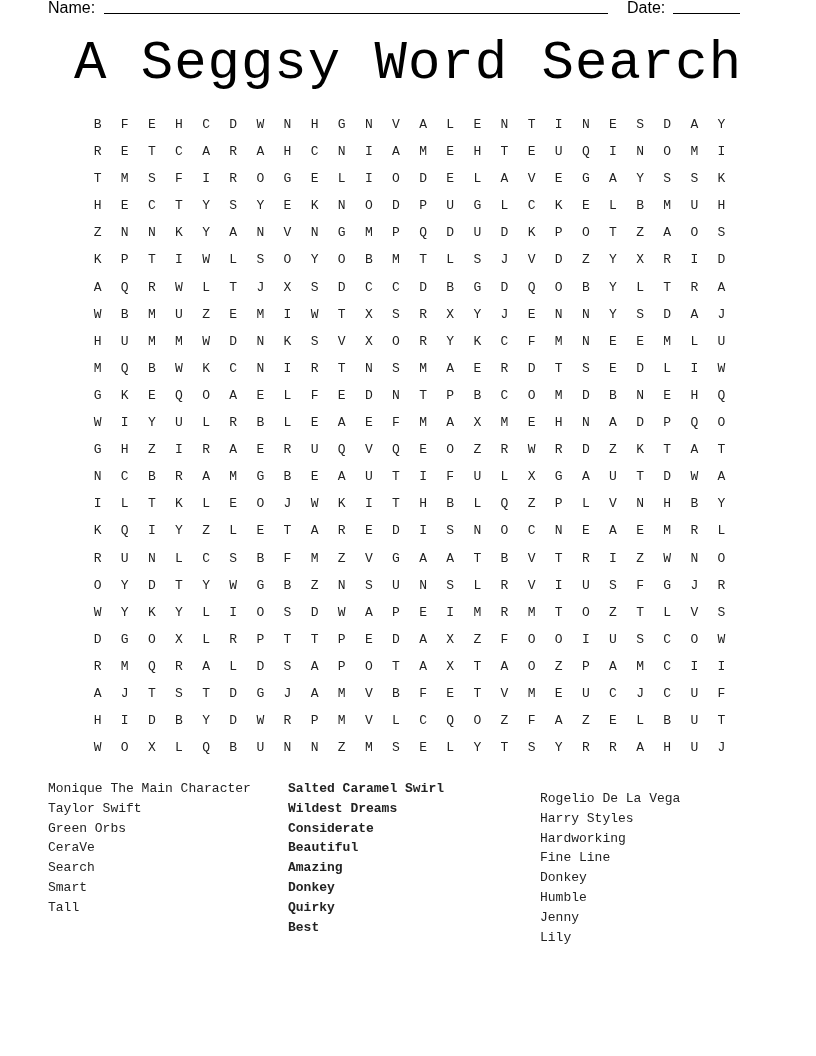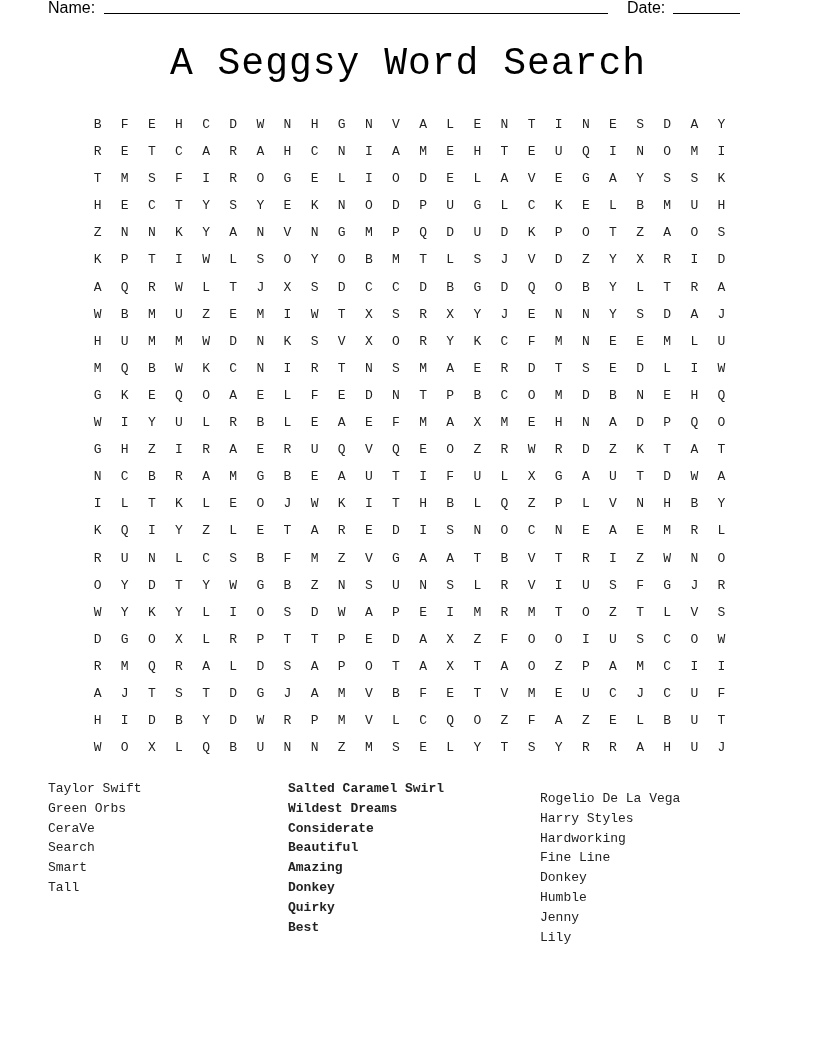--- a/index.html
+++ b/index.html
@@ -7,21 +7,21 @@
   .header-line {
     position: absolute; left: 48px; top: -3px; width: 700px; height: 22px;
     font-family: "Liberation Sans", sans-serif; font-size: 16px; line-height: 22px;
   }
   .name-label { position: absolute; left: 0; top: 0; }
   .name-blank { position: absolute; left: 56px; top: 0; width: 504px; border-bottom: 1px solid #000; height: 16px; }
   .date-label { position: absolute; left: 579px; top: 0; }
   .date-blank { position: absolute; left: 625px; top: 0; width: 67px; border-bottom: 1px solid #000; height: 16px; }
   .title {
     position: absolute; left: 0; width: 816px; top: 36px; text-align: center;
-    font-family: "Liberation Mono", monospace; font-size: 38px; line-height: 56px;
+    font-family: "Liberation Mono", monospace; font-size: 54px; line-height: 56px;
     letter-spacing: 1px;
   }
   .grid { position: absolute; left: 84px; top: 113px; }
   .grid-row { display: flex; height: 27.1px; }
   .cell {
     width: 27.13px; text-align: center;
     font-family: "Liberation Mono", monospace; font-size: 13px; line-height: 24px;
     color: #222;
   }
   .words { position: absolute; top: 780px; font-family: "Liberation Mono", monospace; font-size: 13px; color: #222; }
@@ -663,20 +663,21 @@
       <span class="cell">R</span>
       <span class="cell">R</span>
       <span class="cell">A</span>
       <span class="cell">H</span>
       <span class="cell">U</span>
       <span class="cell">J</span>
     </div>
   </div>
 
 <div class="words col1" id="wl1">
+    <div class="w">Monique The Main Character</div>
     <div class="w">Taylor Swift</div>
     <div class="w">Green Orbs</div>
     <div class="w">CeraVe</div>
     <div class="w">Search</div>
     <div class="w">Smart</div>
     <div class="w">Tall</div>
   </div>
 <div class="words col2" id="wl2">
     <div class="w">Salted Caramel Swirl</div>
     <div class="w">Wildest Dreams</div>

